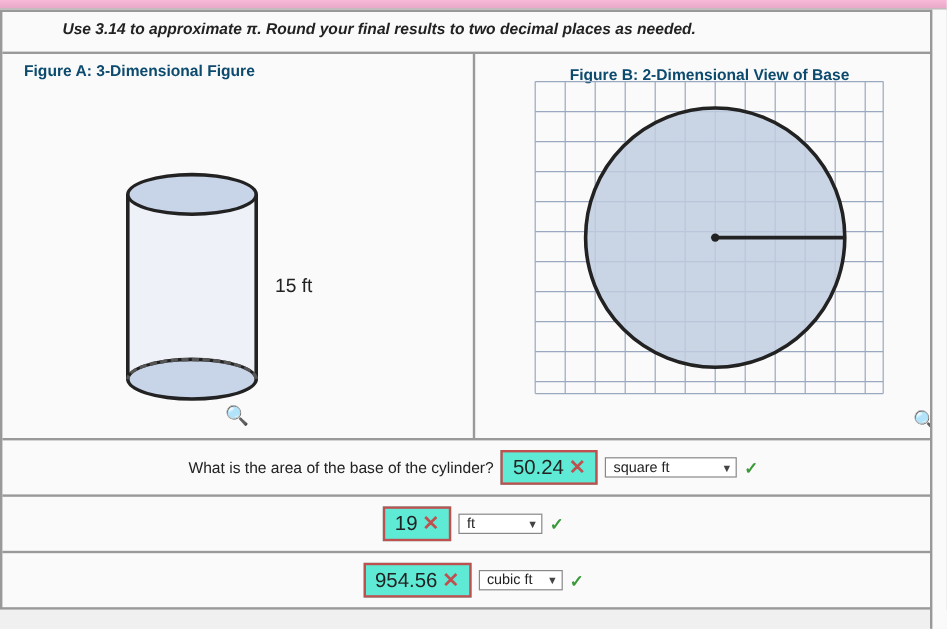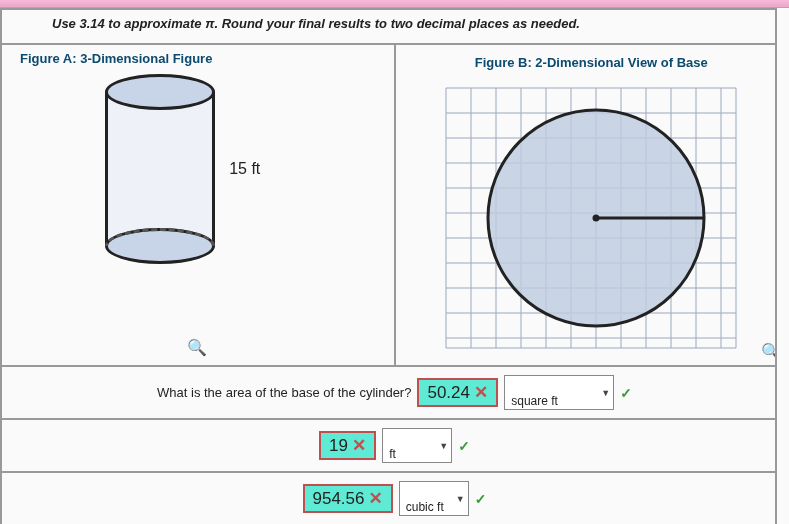--- a/index.html
+++ b/index.html
@@ -41,21 +41,21 @@
   .figure-cell:last-child { border-right: none; }
   .figure-label {
     font-weight: bold;
     font-size: 13px;
     padding: 0 12px 8px 12px;
     color: #0c4a6e;
   }
   .figure-cell:last-child .figure-label { text-align: center; padding-top: 4px; }
   .diagram-area {
     display: flex;
-    align-items: flex-start;
+    align-items: flex-end;
     justify-content: center;
     height: 260px;
     position: relative;
   }
   .cyl-wrap {
     display: flex;
     align-items: center;
     gap: 14px;
     margin-left: -30px;
   }
@@ -113,21 +113,21 @@
     padding: 2px 8px;
     font-size: 17px;
     display: inline-flex;
     align-items: center;
     gap: 4px;
   }
   .x-mark { color: #c05050; font-weight: bold; }
   .unit-select {
     border: 1px solid #888;
     background: #fff;
-    padding: 18px 18px 1px 6px;
+    padding: 0 18px 1px 6px;
     font-size: 12px;
     position: relative;
     display: inline-flex;
     align-items: flex-end;
     min-width: 70px;
   }
   .unit-select.wide { min-width: 110px; }
   .chev {
     position: absolute;
     right: 3px;

